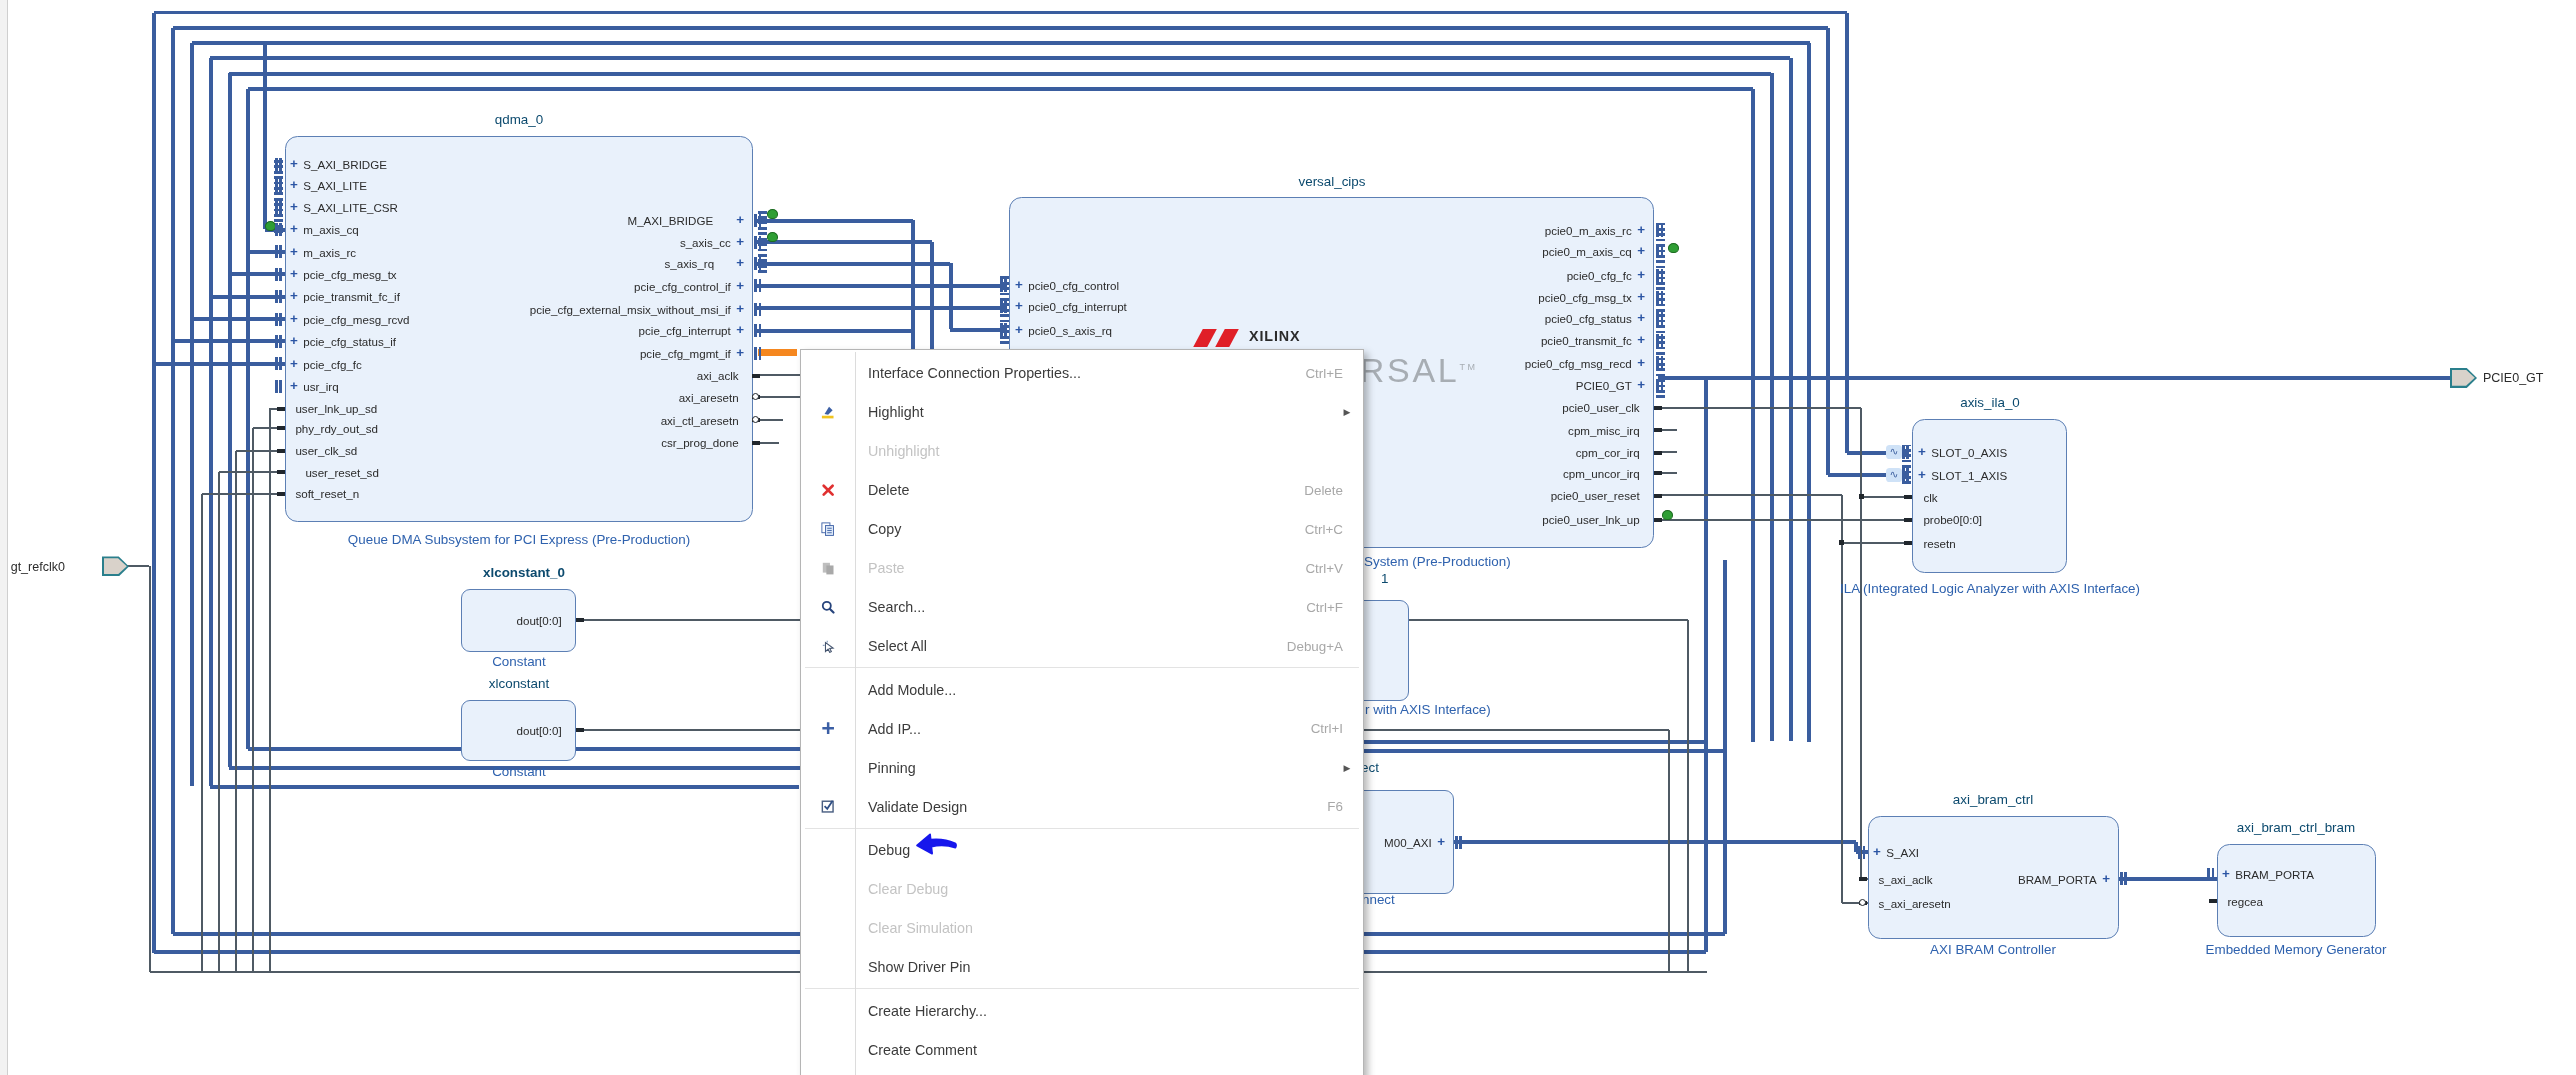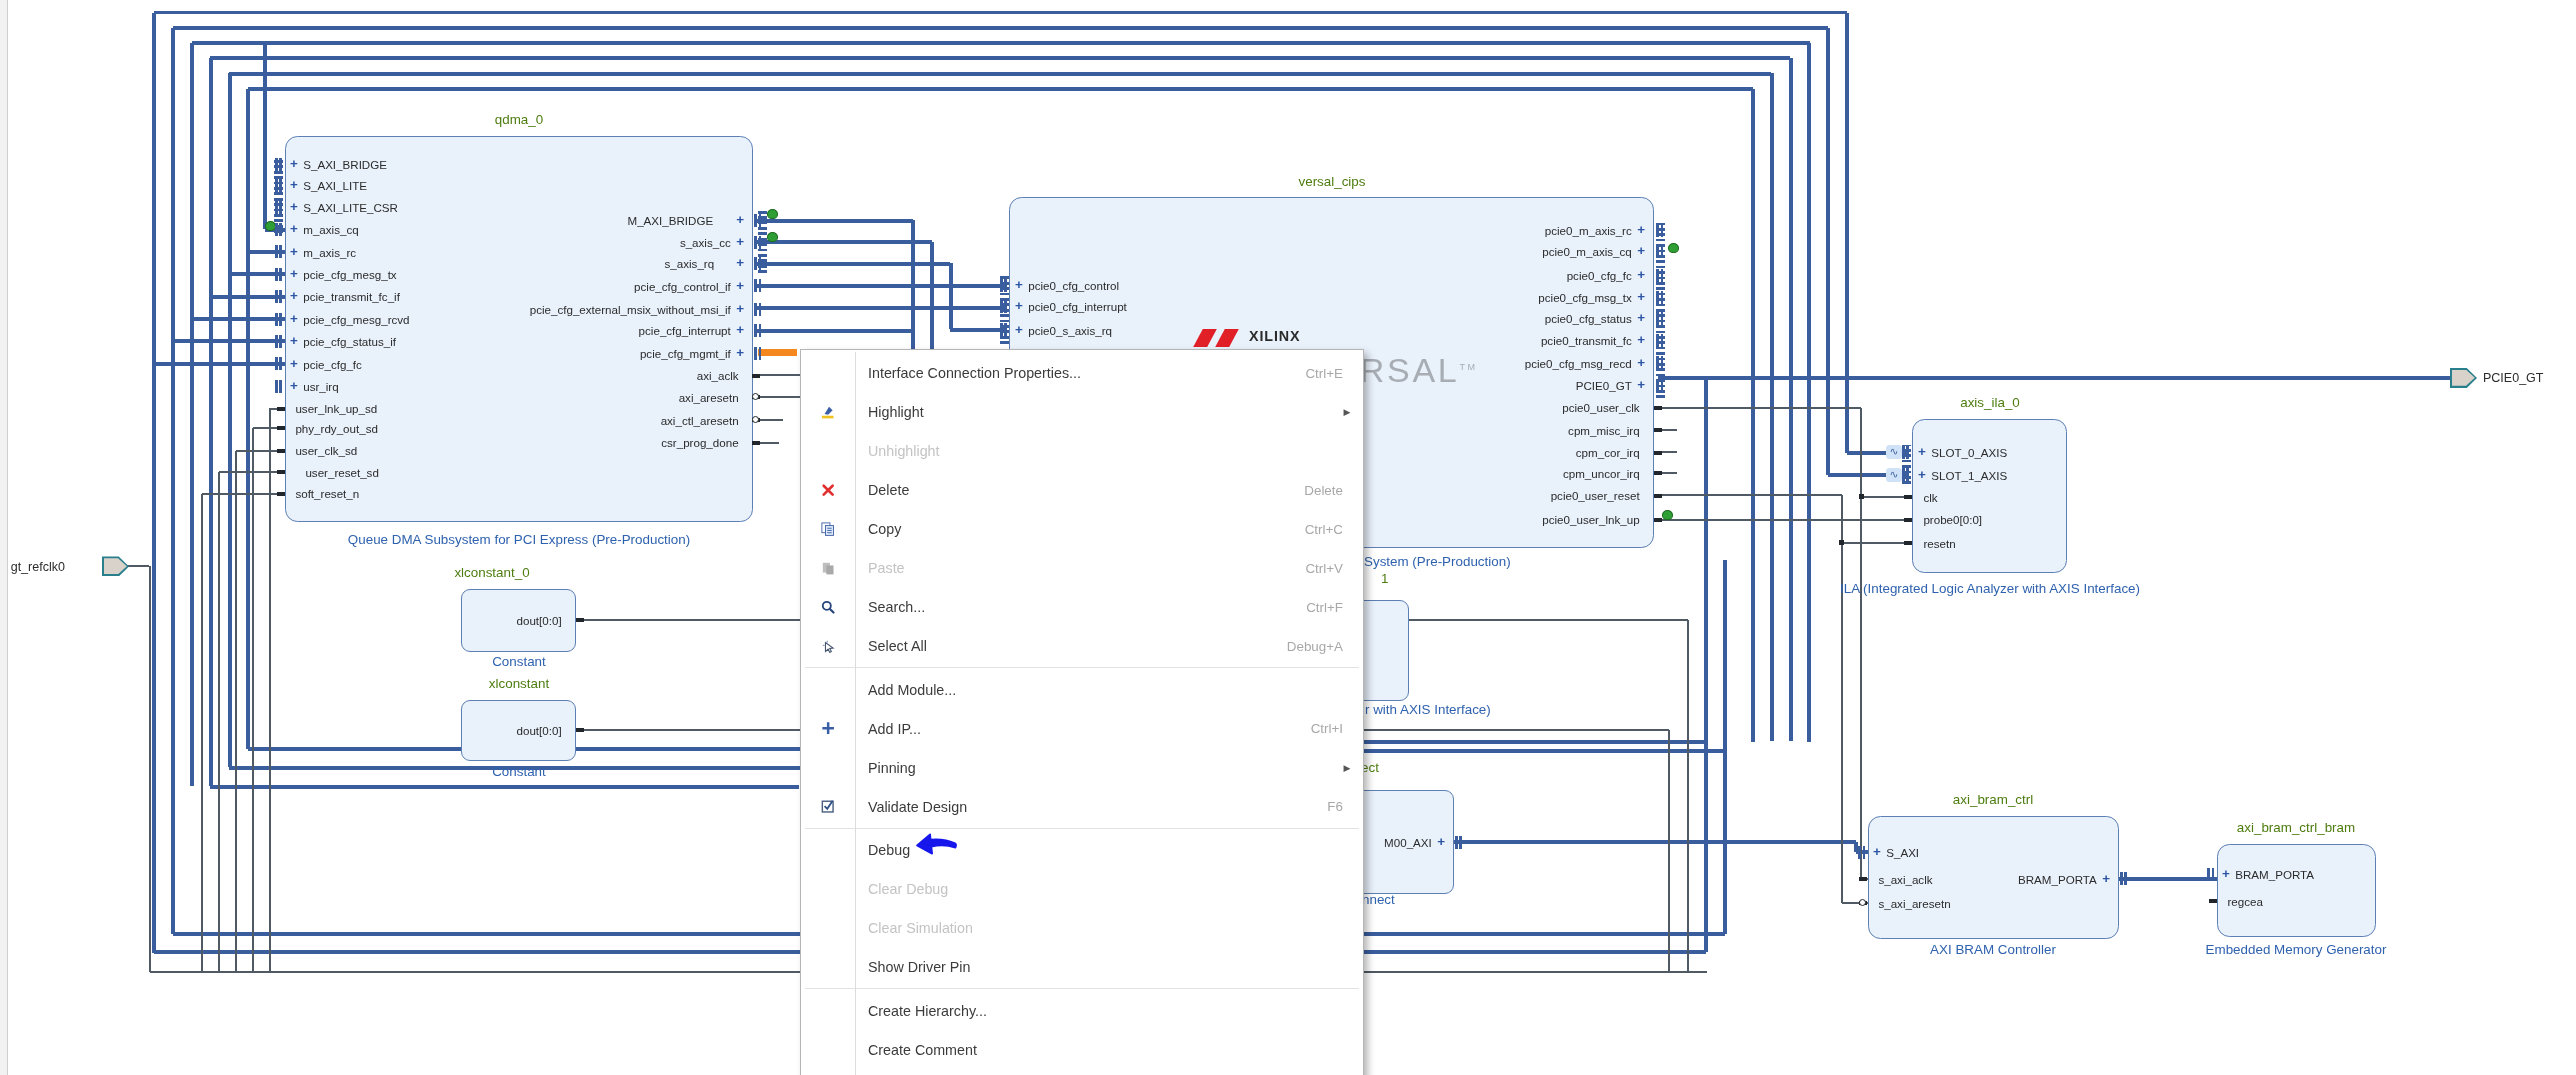--- a/index.html
+++ b/index.html
@@ -8,21 +8,21 @@
   .wh{position:absolute;height:3.6px;background:#3a5d9e;z-index:3;}
   .wv{position:absolute;width:3.6px;background:#3a5d9e;z-index:3;}
   .dh{position:absolute;height:1.8px;background:#4f5a64;z-index:3;}
   .dv{position:absolute;width:1.8px;background:#4f5a64;z-index:3;}
   .dot{position:absolute;width:5.4px;height:5.4px;background:#20262c;z-index:4;}
   .orange{position:absolute;background:#f5871f;z-index:4;}
   .hatchV{position:absolute;width:9px;background:repeating-linear-gradient(0deg,#3a5d9e 0 2.7px,rgba(255,255,255,0) 2.7px 5.4px);z-index:6;}
   .stub{position:absolute;height:12.5px;width:8px;background:repeating-linear-gradient(90deg,#3a5d9e 0 2.7px,rgba(255,255,255,0) 2.7px 4.5px);z-index:11;}
   .block{position:absolute;background:#e9f1fb;border:1.3px solid #5c7fb4;border-radius:12.5px;z-index:10;box-sizing:border-box;}
   .blocksm{border-radius:9px;}
-  .btitle{position:absolute;font-size:13.4px;color:#4d7c0f;white-space:nowrap;z-index:12;}
+  .btitle{position:absolute;font-size:13.4px;color:#0c4a6e;white-space:nowrap;z-index:12;}
   .bsub{position:absolute;font-size:13.4px;color:#2f62ae;white-space:nowrap;z-index:12;}
   .center{transform:translateX(-50%);}
   .prow{position:absolute;height:16px;display:flex;align-items:center;font-size:11.6px;color:#2b2b2b;white-space:nowrap;z-index:12;}
   .prow.r{justify-content:flex-end;}
   .plus{color:#2b55a4;font-weight:bold;font-size:13.4px;line-height:11.6px;}
   .tick{position:absolute;width:8px;height:3.6px;background:#20262c;z-index:11;}
   .bub{position:absolute;width:7.2px;height:7.2px;border:1.3px solid #20262c;border-radius:50%;background:#fff;z-index:11;box-sizing:border-box;}
   .bug{position:absolute;width:9px;height:8px;background:#2f9e34;border:0.9px solid #1c6b20;border-radius:50% 50% 45% 45%;z-index:7;}
   .wave{position:absolute;width:16px;height:14.3px;background:#cfe2f7;border-radius:3.6px;color:#3a5d9e;font-size:10.7px;line-height:13.4px;text-align:center;z-index:6;}
   .extport{position:absolute;z-index:12;}
@@ -516,21 +516,21 @@
     <div class="tick" style="left: 1904px; top: 495px;"></div>
     <div class="prow" style="left: 1918px; top: 511px; width: 144px;">
       <span style="margin-left: 5.4px;">probe0[0:0]</span>
     </div>
     <div class="tick" style="left: 1904px; top: 518px;"></div>
     <div class="prow" style="left: 1918px; top: 535px; width: 144px;">
       <span style="margin-left: 5.4px;">resetn</span>
     </div>
     <div class="tick" style="left: 1904px; top: 541px;"></div>
     <div class="block blocksm" style="left: 461px; top: 589px; width: 115px; height: 63px;"></div>
-    <div class="btitle center" style="left: 492px; top: 565px;">xlconstant_0</div>
+    <div class="btitle center" style="left: 524px; top: 565px; font-weight: bold;">xlconstant_0</div>
     <div class="bsub center" style="left: 519px; top: 654px;">Constant</div>
     <div class="prow r" style="left: 461px; top: 612px; width: 106px;">
       <span style="margin-right: 5.4px;">dout[0:0]</span>
     </div>
     <div class="tick" style="left: 576px; top: 618px;"></div>
     <div class="block blocksm" style="left: 461px; top: 700px; width: 115px; height: 61px;"></div>
     <div class="btitle center" style="left: 519px; top: 676px;">xlconstant</div>
     <div class="bsub center" style="left: 519px; top: 764px;">Constant</div>
     <div class="prow r" style="left: 461px; top: 722px; width: 106px;">
       <span style="margin-right: 5.4px;">dout[0:0]</span>

